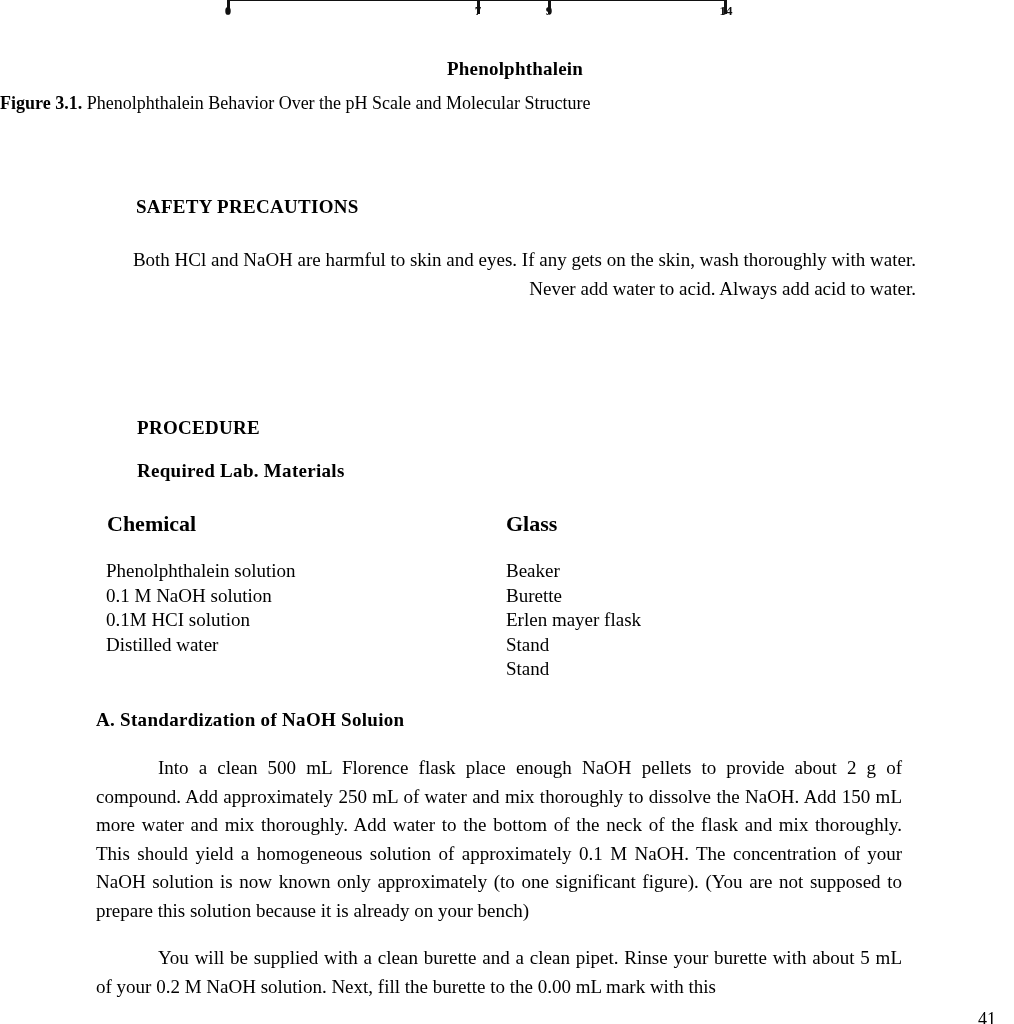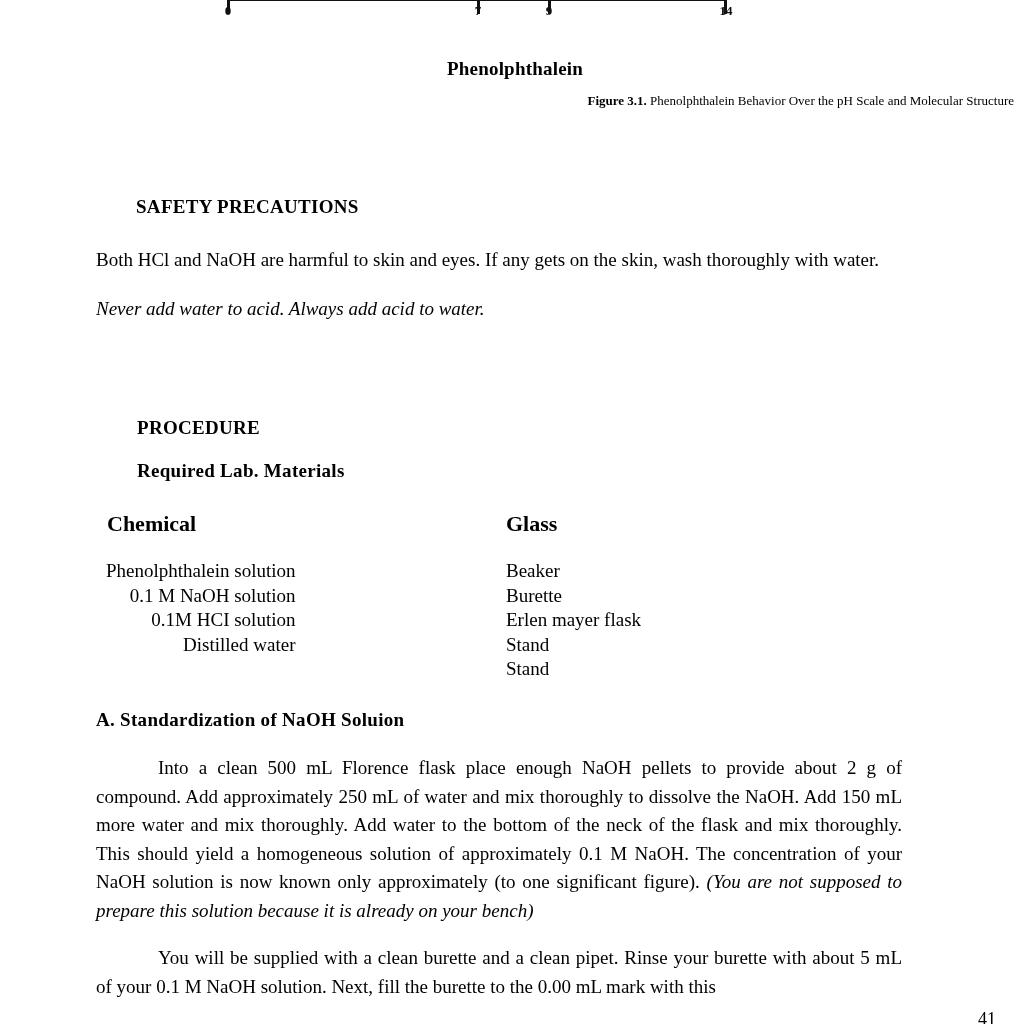--- a/index.html
+++ b/index.html
@@ -72,22 +72,22 @@
     text-align: center;
     font-weight: bold;
     font-size: 19px;
     letter-spacing: 0.2px;
   }
   .fig-caption {
     position: absolute;
     top: 93px;
     left: 0;
     width: 1014px;
-    text-align: right;
-    font-size: 13px;
+    text-align: left;
+    font-size: 18px;
   }
   .fig-caption .fig-label {
     font-weight: bold;
   }
 
   .block {
     position: absolute;
     font-size: 19px;
     line-height: 28.5px;
   }
@@ -101,22 +101,20 @@
   .para {
     text-align: justify;
     font-size: 19px;
     line-height: 28.5px;
   }
   .para .indent {
     display: inline-block;
     width: 62px;
   }
   .ital {
-    font-style: italic;
-    margin-top: 20px;
   }
 
   .mat-col-head {
     font-weight: bold;
     font-size: 22px;
   }
   .mat-list {
     list-style: none;
     margin: 0;
     padding: 0;
@@ -160,33 +158,33 @@
     <div class="ph-caption">Phenolphthalein</div>
 
     <div class="fig-caption">
       <span class="fig-label">Figure 3.1.</span>
       <span>Phenolphthalein Behavior Over the pH Scale and Molecular Structure</span>
     </div>
   </div>
 
   <div class="block h-section" style="left:136px; top:171px;margin-top:22px;">SAFETY PRECAUTIONS</div>
 
-  <div class="block" style="left:96px; top:246px; width:820px;">
+  <div class="block" style="left:96px; top:246px; width:820px;text-align:right;">
     <div>Both HCl and NaOH are harmful to skin and eyes. If any gets on the skin, wash thoroughly with water.</div>
     <div class="ital">Never add water to acid. Always add acid to water.</div>
   </div>
 
   <div class="block h-section" style="left:137px; top:414px;">PROCEDURE</div>
 
   <div class="block h-section" style="left:137px; top:457px;">Required Lab. Materials</div>
 
   <div class="block mat-col-head" style="left:107px; top:510px;">Chemical</div>
   <div class="block mat-col-head" style="left:506px; top:510px;">Glass</div>
 
-  <ul class="mat-list block" style="left:106px; top:559px;text-align:right;">
+  <ul class="mat-list block" style="left:106px; top:559px;">
     <li>Phenolphthalein solution</li>
     <li>0.1 M NaOH solution</li>
     <li>0.1M HCI solution</li>
     <li>Distilled water</li>
   </ul>
 
   <ul class="mat-list block" style="left:506px; top:559px;">
     <li>Beaker</li>
     <li>Burette</li>
     <li>Erlen mayer flask</li>
@@ -195,18 +193,18 @@
   </ul>
 
   <div class="block h-section" style="left:96px; top:706px;">A. Standardization of NaOH Soluion</div>
 
   <div class="block para" style="left:96px; top:754px; width:806px;">
     <span class="indent"></span><span>Into a clean 500 mL Florence flask place enough NaOH pellets to provide about 2 g of compound. Add approximately 250 mL of water and mix thoroughly to dissolve the NaOH. Add 150 mL more water and mix thoroughly. Add water to the bottom of the neck of the flask and mix thoroughly. This should yield a homogeneous solution of approximately 0.1 M NaOH. The concentration of your NaOH solution is now known only approximately (to one significant figure).</span>
     <span class="ital">(You are not supposed to prepare this solution because it is already on your bench)</span>
   </div>
 
   <div class="block para" style="left:96px; top:944px; width:806px;">
-    <span class="indent"></span><span>You will be supplied with a clean burette and a clean pipet. Rinse your burette with about 5 mL of your 0.1 M NaOH solution. Next, fill the burette to the 0.00 mL mark with this</span>
+    <span class="indent"></span><span>You will be supplied with a clean burette and a clean pipet. Rinse your burette with about 5 mL of your 0.2 M NaOH solution. Next, fill the burette to the 0.00 mL mark with this</span>
   </div>
 
   <div class="page-number">41</div>
 
 </div>
 
 </body></html>

